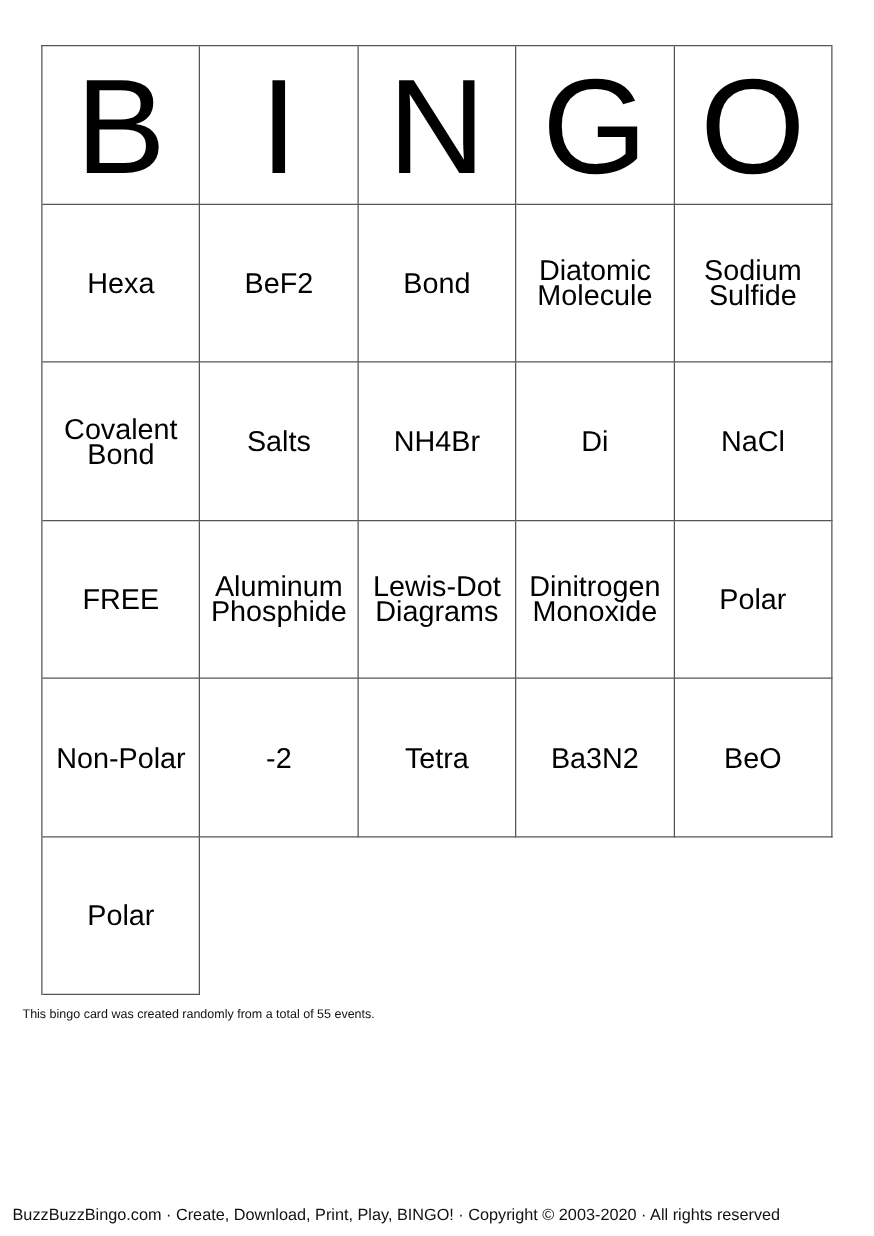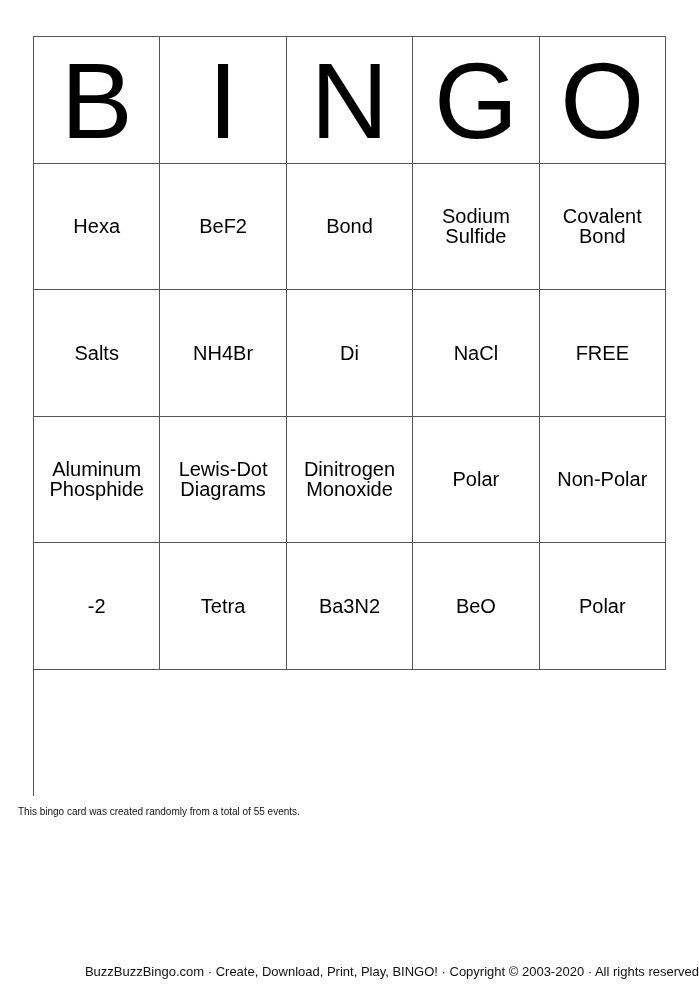--- a/index.html
+++ b/index.html
@@ -28,21 +28,21 @@
       grid-template-columns: repeat(5, 1fr);
       grid-template-rows: repeat(6, 1fr);
     }
     .cell {
       border-right: 1px solid #555;
       border-bottom: 1px solid #555;
       display: flex;
       align-items: center;
       justify-content: center;
       text-align: center;
-      font-size: 20px;
+      font-size: 23px;
       line-height: 20px;
       padding: 0 4px;
       box-sizing: border-box;
       white-space: pre-line;
     }
     .header-cell {
       font-size: 108px;
       line-height: 1;
       padding-top: 2px;
     }
@@ -51,40 +51,42 @@
       left: 18px;
       top: 806px;
       font-size: 10px;
       color: #111;
     }
     .footer {
       position: absolute;
       left: 0;
       width: 699px;
       top: 964px;
-      text-align: right;
+      text-align: left;
       font-size: 13px;
       color: #111;
       padding-left: 10px;
       box-sizing: border-box;
     }
   </style>
 </head>
 <body>
 
 <div class="card">
   <div class="cell header-cell">B</div>
   <div class="cell header-cell">I</div>
   <div class="cell header-cell">N</div>
   <div class="cell header-cell">G</div>
   <div class="cell header-cell">O</div>
 
   <div class="cell">Hexa</div>
   <div class="cell">BeF2</div>
   <div class="cell">Bond</div>
+  <div class="cell">Diatomic
+Molecule</div>
   <div class="cell">Sodium
 Sulfide</div>
 
   <div class="cell">Covalent
 Bond</div>
   <div class="cell">Salts</div>
   <div class="cell">NH4Br</div>
   <div class="cell">Di</div>
 
   <div class="cell">NaCl</div>

